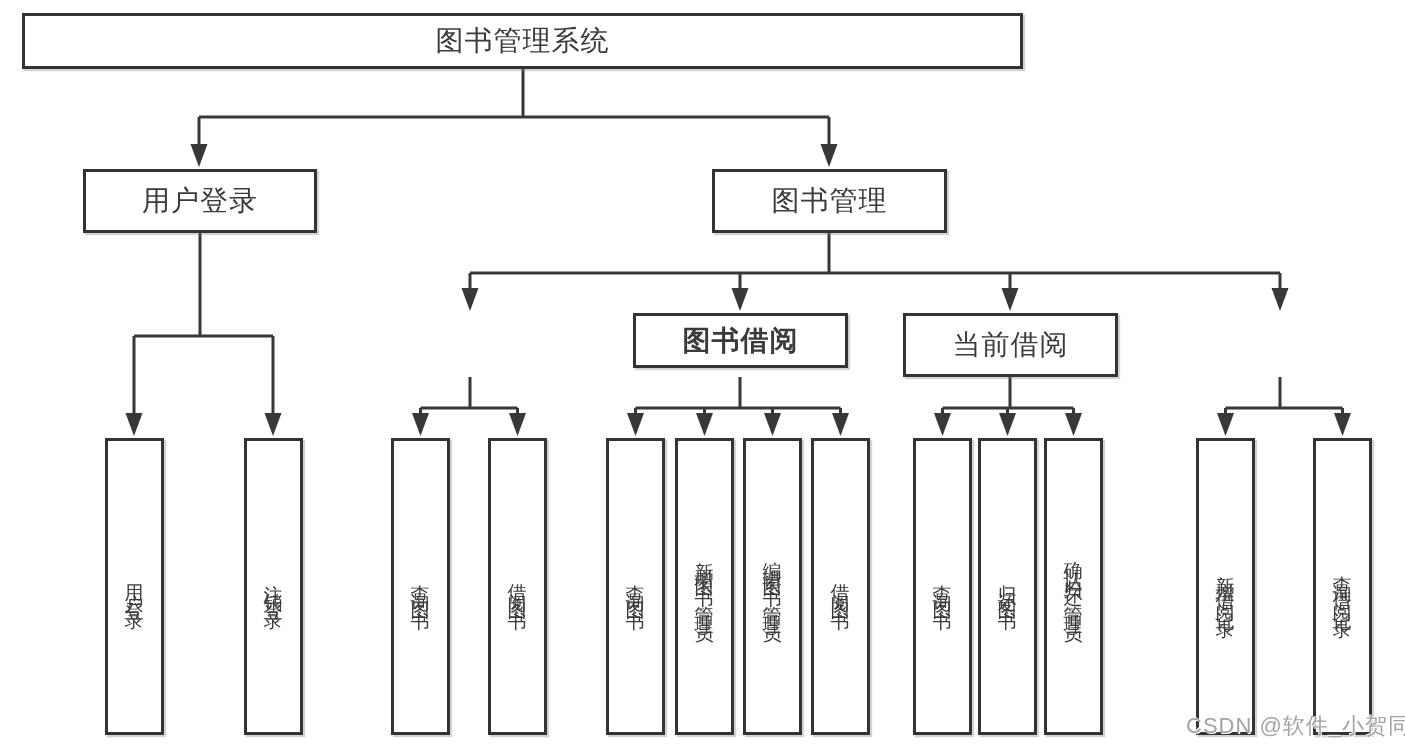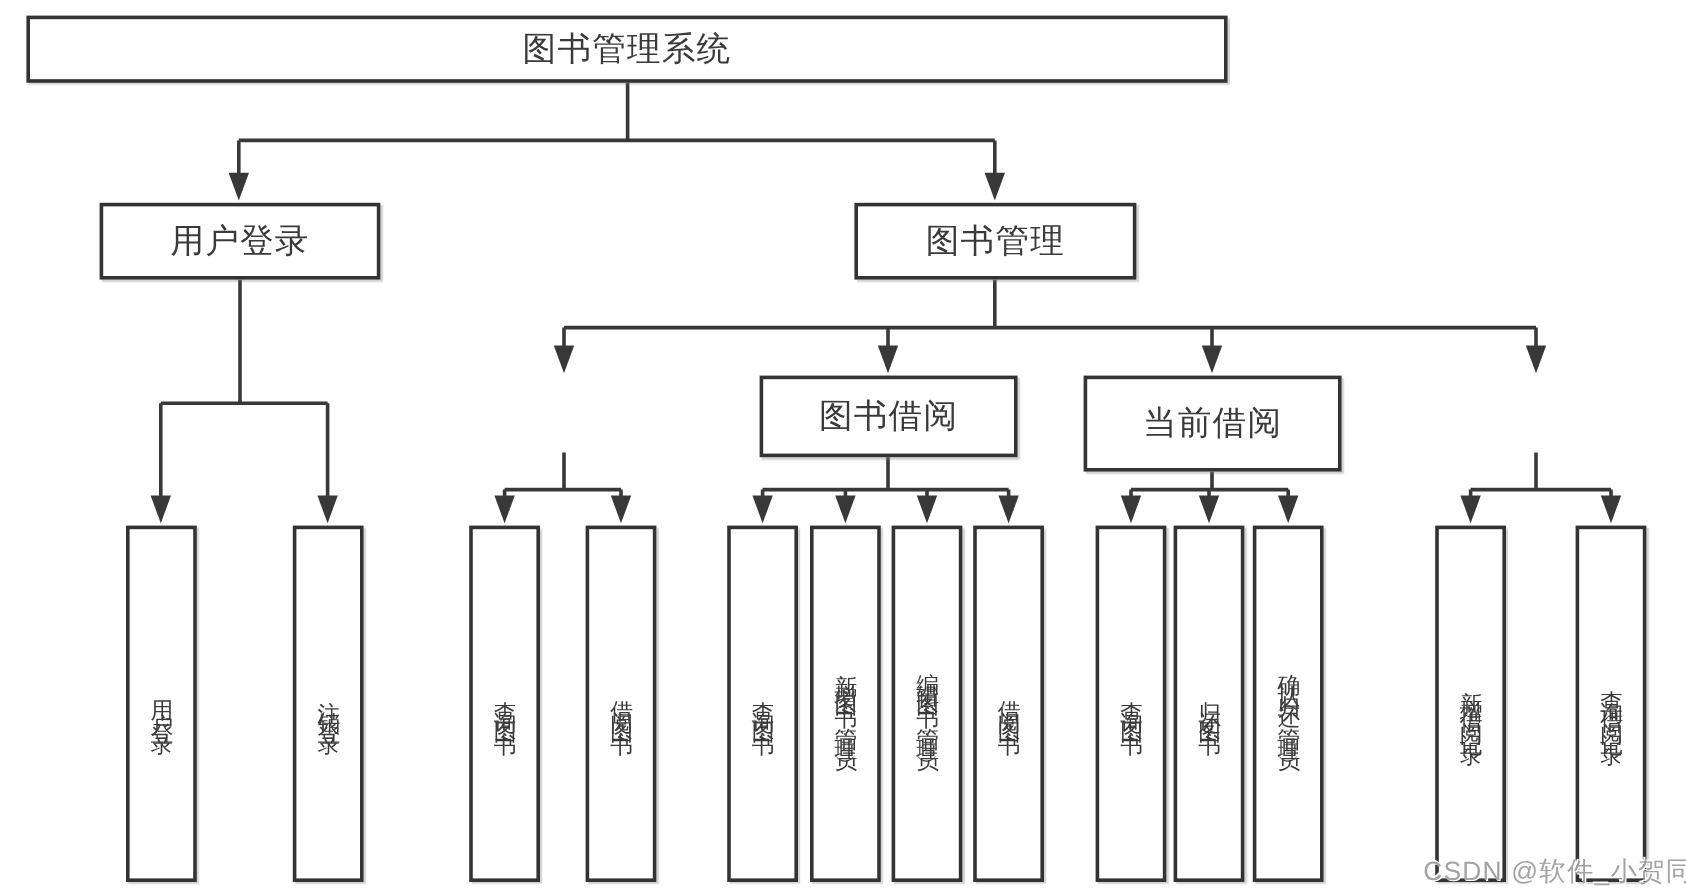--- a/index.html
+++ b/index.html
@@ -100,22 +100,22 @@
       <polygon points="1217,413 1234,413 1225.5,436"></polygon>
       <polygon points="1334,413 1351,413 1342.5,436"></polygon>
     </g>
   </svg>
 
   <div class="node h" style="left:22px; top:13px; width:1001px; height:56px;">图书管理系统</div>
 
   <div class="node h" style="left:83px; top:169px; width:234px; height:64px;">用户登录</div>
   <div class="node h" style="left:712px; top:169px; width:235px; height:64px;">图书管理</div>
 
-  <div class="node h" style="left:633px; top:313px; width:215px; height:68px;">图书借阅</div>
-  <div class="node h" style="left:903px; top:313px; width:215px; height:80px;">当前借阅</div>
+  <div class="node h" style="left:633px; top:313px; width:215px; height:55px;font-weight:bold;">图书借阅</div>
+  <div class="node h" style="left:903px; top:313px; width:215px; height:64px;">当前借阅</div>
 
   <div class="node v" style="left:105px; top:438px; width:59px; height:297px;">用户登录</div>
   <div class="node v" style="left:244px; top:438px; width:59px; height:297px;">注销登录</div>
 
   <div class="node v" style="left:391px; top:438px; width:59px; height:297px;">查询图书</div>
   <div class="node v" style="left:488px; top:438px; width:59px; height:297px;">借阅图书</div>
 
   <div class="node v" style="left:606px; top:438px; width:59px; height:297px;">查询图书</div>
   <div class="node v" style="left:675px; top:438px; width:59px; height:297px;">新增图书（管理员）</div>
   <div class="node v" style="left:743px; top:438px; width:59px; height:297px;">编辑图书（管理员）</div>

